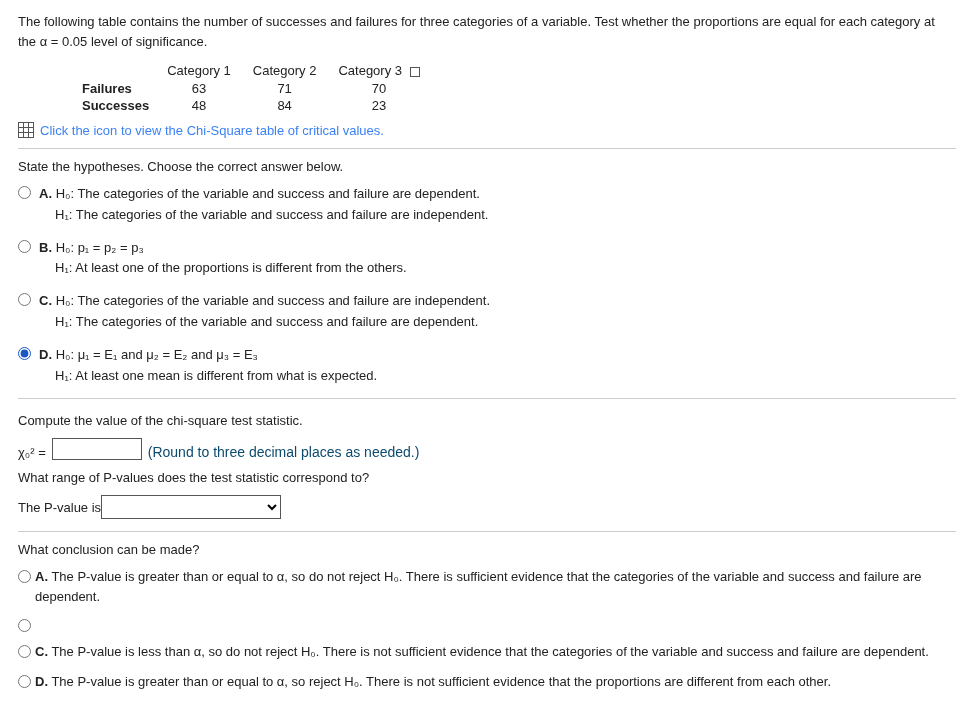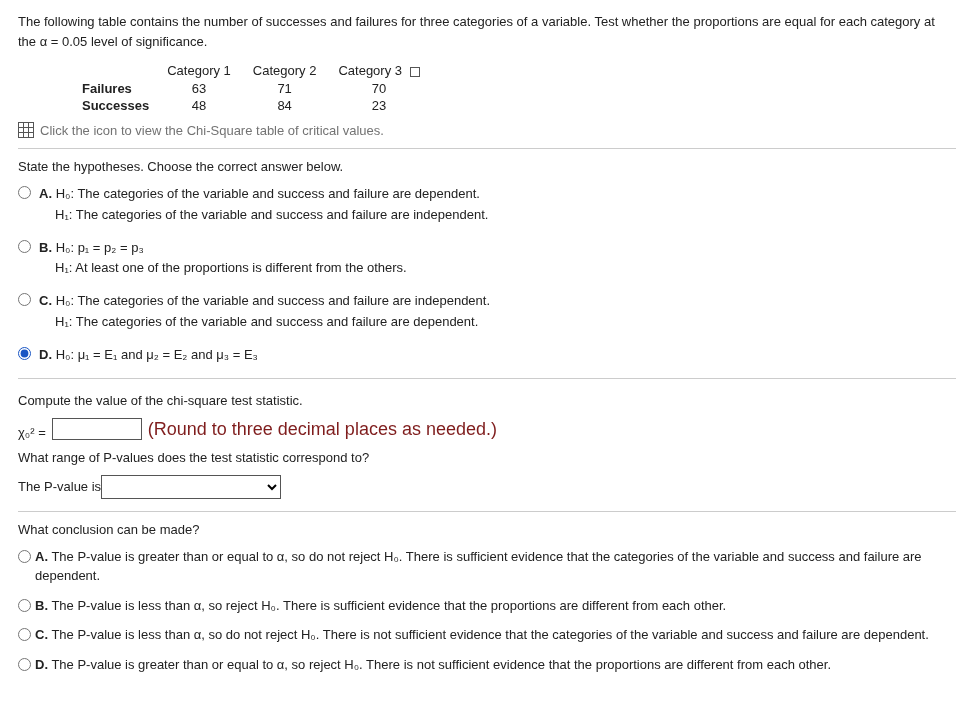--- a/index.html
+++ b/index.html
@@ -37,21 +37,21 @@
     .data-table td {
       padding: 1px 18px 1px 4px;
       text-align: center;
     }
     .chi-square-link {
       display: flex;
       align-items: center;
       gap: 6px;
       margin: 8px 0 10px 0;
       font-size: 13px;
-      color: #737373;
+      color: #3b82f6;
     }
     .grid-icon {
       display: inline-grid;
       grid-template-columns: 1fr 1fr 1fr;
       gap: 1px;
       width: 16px;
       height: 16px;
       border: 1.5px solid #555;
       background: #555;
     }
@@ -100,22 +100,22 @@
       font-size: 13px;
     }
     .chi-input-row input[type="text"] {
       width: 90px;
       height: 22px;
       border: 1px solid #555;
       padding: 2px 4px;
       font-size: 13px;
     }
     .chi-input-row .hint {
-      color: #7f1d1d;
-      font-size: 18px;
+      color: #0c4a6e;
+      font-size: 14px;
     }
     .pvalue-section {
       margin: 10px 0;
       font-size: 13px;
     }
     .pvalue-row {
       display: flex;
       align-items: center;
       margin: 6px 0 12px 0;
     }
@@ -237,20 +237,21 @@
     <span>H₀: The categories of the variable and success and failure are independent.</span>
     <div class="sub-line">H₁: The categories of the variable and success and failure are dependent.</div>
   </label>
 </div>
 
 <div class="option-row">
   <input type="radio" name="hypothesis" id="optD" checked="" class="selected-radio" style="">
   <label for="optD" class="option-content">
     <span class="option-letter">D.</span>
     <span>H₀: μ₁ = E₁ and μ₂ = E₂ and μ₃ = E₃</span>
+    <div class="sub-line">H₁: At least one mean is different from what is expected.</div>
   </label>
 </div>
 
 <hr class="divider">
 
 <p class="compute-section">Compute the value of the chi-square test statistic.</p>
 
 <div class="chi-input-row">
   <span>χ₀² =</span>
   <input type="text" value="" placeholder="" style="">
@@ -278,24 +279,20 @@
 <div class="conclusion-option">
   <input type="radio" name="conclusion" id="conclA" style="">
   <label for="conclA" class="option-content">
     <span class="option-letter">A.</span>
     <span>The P-value is greater than or equal to α, so do not reject H₀. There is sufficient evidence that the categories of the variable and success and failure are dependent.</span>
   </label>
 </div>
 
 <div class="conclusion-option">
   <input type="radio" name="conclusion" id="conclB" style="">
-  <label for="conclB" class="option-content">
-    <span class="option-letter">B.</span>
-    <span>The P-value is less than α, so reject H₀. There is sufficient evidence that the proportions are different from each other.</span>
-  </label>
 </div>
 
 <div class="conclusion-option">
   <input type="radio" name="conclusion" id="conclC" style="">
   <label for="conclC" class="option-content">
     <span class="option-letter">C.</span>
     <span>The P-value is less than α, so do not reject H₀. There is not sufficient evidence that the categories of the variable and success and failure are dependent.</span>
   </label>
 </div>
 

